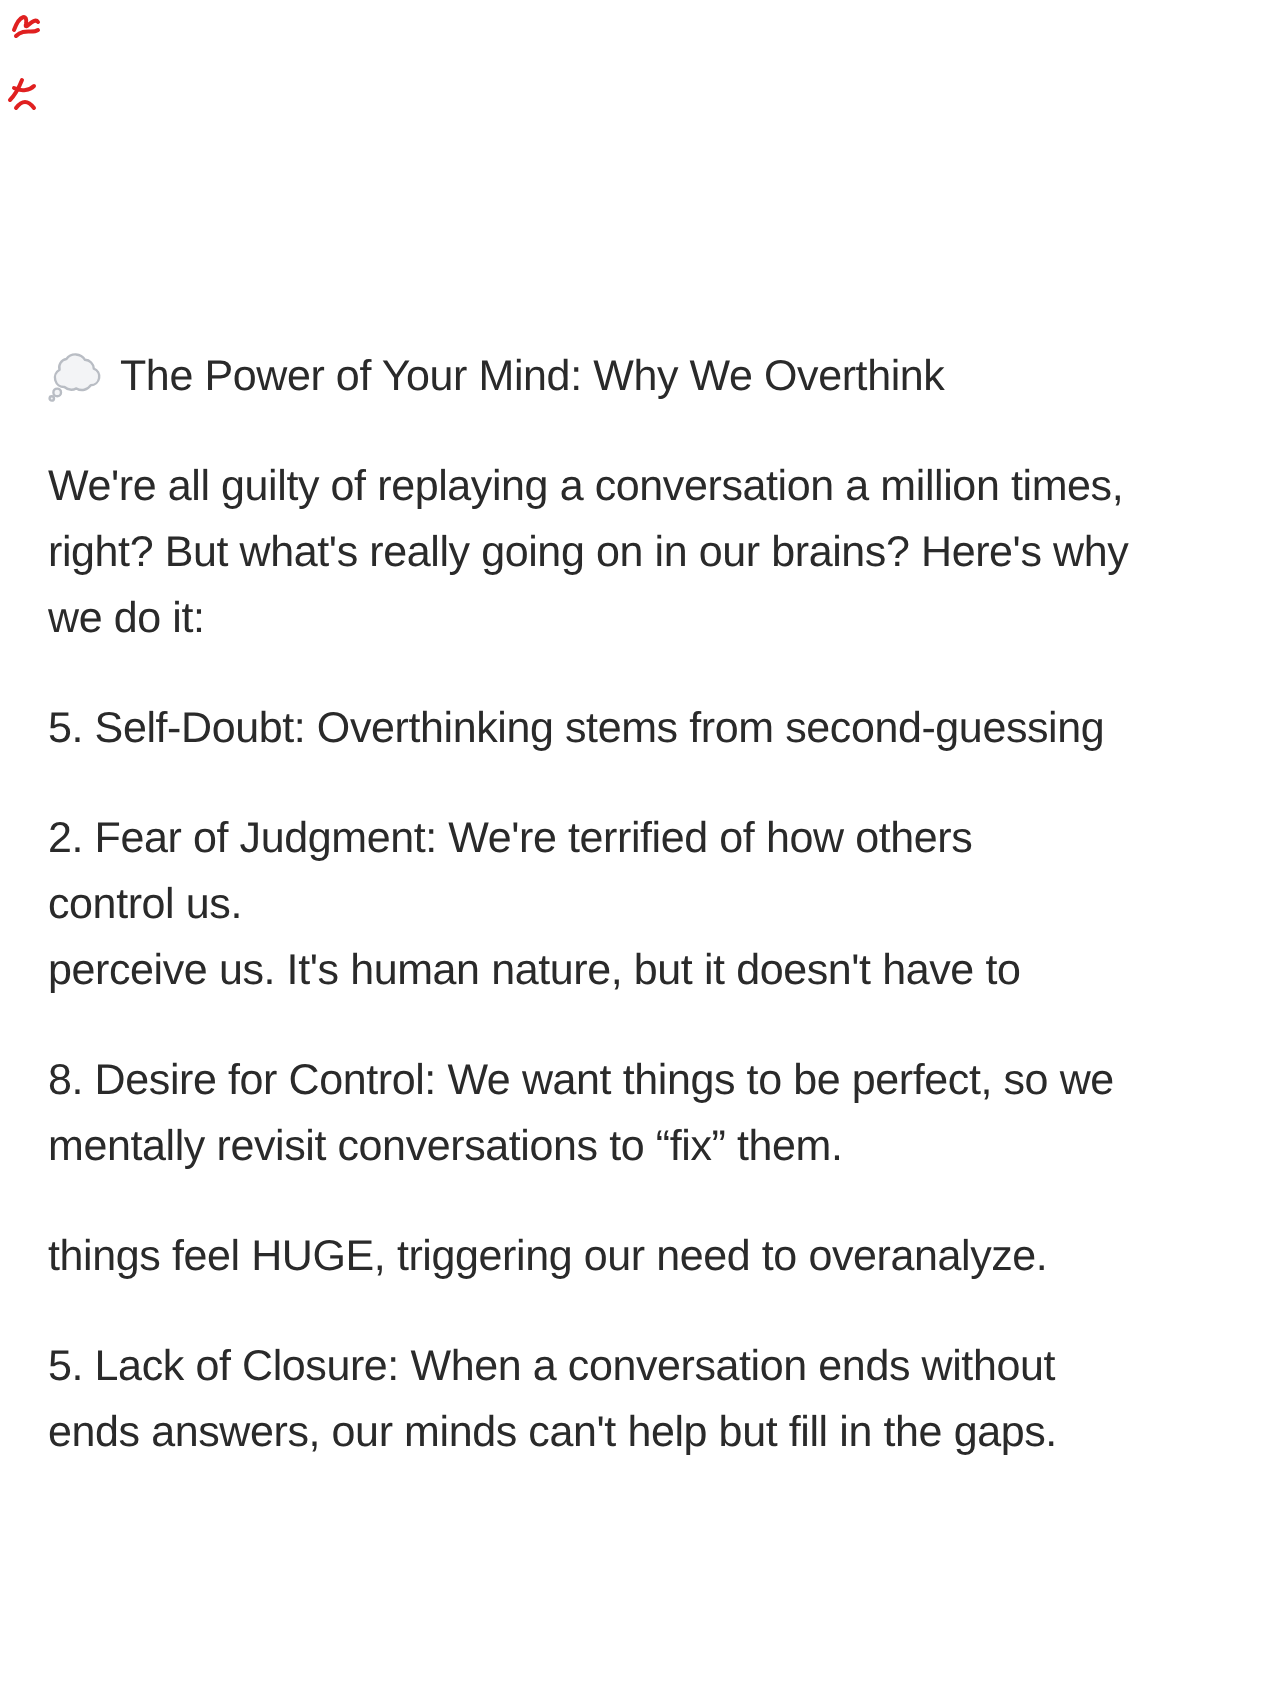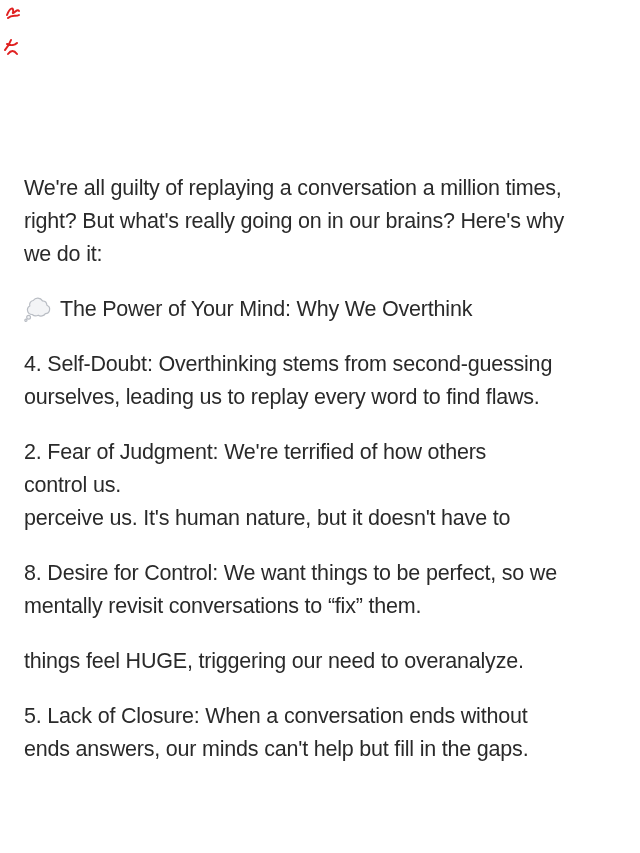--- a/index.html
+++ b/index.html
@@ -48,42 +48,41 @@
 <span class="overlay-mark mark-bottom">
   <svg width="17" height="20" viewBox="0 0 17 20" fill="none" stroke="#e02020" stroke-width="2" stroke-linecap="round">
     <path d="M8 2 C6 7, 4 10, 2 12"></path>
     <path d="M4 6 C8 8, 12 7, 14 5"></path>
     <path d="M5 16 C8 12, 11 12, 14 16"></path>
   </svg>
 </span>
 
 <div class="content">
 
-  <div class="para">
-    <div class="line">We're all guilty of replaying a conversation a million times,</div>
-    <div class="line">right? But what's really going on in our brains? Here's why</div>
-    <div class="line">we do it:</div>
-  </div>
-
   <div class="para title-row">
     <span class="emoji">
       <svg width="27" height="25" viewBox="0 0 27 25">
         <g fill="#f3f4f6" stroke="#b9bdc4" stroke-width="1.2" stroke-linejoin="round">
           <path d="M8.2 17.5 a4.6 4.6 0 0 1 -2.4 -8.6 a4.2 4.2 0 0 1 3.4 -5.4 a5.6 5.6 0 0 1 9.3 0.4 a4.6 4.6 0 0 1 4.4 4.4 a4.3 4.3 0 0 1 -1.5 8.3 a5.2 5.2 0 0 1 -7.2 1.6 a5.4 5.4 0 0 1 -6 -0.7 Z"></path>
           <circle cx="4.6" cy="20.2" r="1.9"></circle>
           <circle cx="1.9" cy="23.2" r="1.1"></circle>
         </g>
       </svg>
     </span>
     <span class="title-text">The Power of Your Mind: Why We Overthink</span>
   </div>
 
   <div class="para">
-    <div class="line">4. Self-Doubt: Overthinking stems from second-guessing</div>
-    <div class="line">ourselves, leading us to replay every word to find flaws.</div>
+    <div class="line">We're all guilty of replaying a conversation a million times,</div>
+    <div class="line">right? But what's really going on in our brains? Here's why</div>
+    <div class="line">we do it:</div>
+  </div>
+
+  <div class="para">
+    <div class="line">5. Self-Doubt: Overthinking stems from second-guessing</div>
   </div>
 
   <div class="para">
     <div class="line">2. Fear of Judgment: We're terrified of how others</div>
     <div class="line">control us.</div>
     <div class="line">perceive us. It's human nature, but it doesn't have to</div>
   </div>
 
   <div class="para">
     <div class="line">8. Desire for Control: We want things to be perfect, so we</div>

